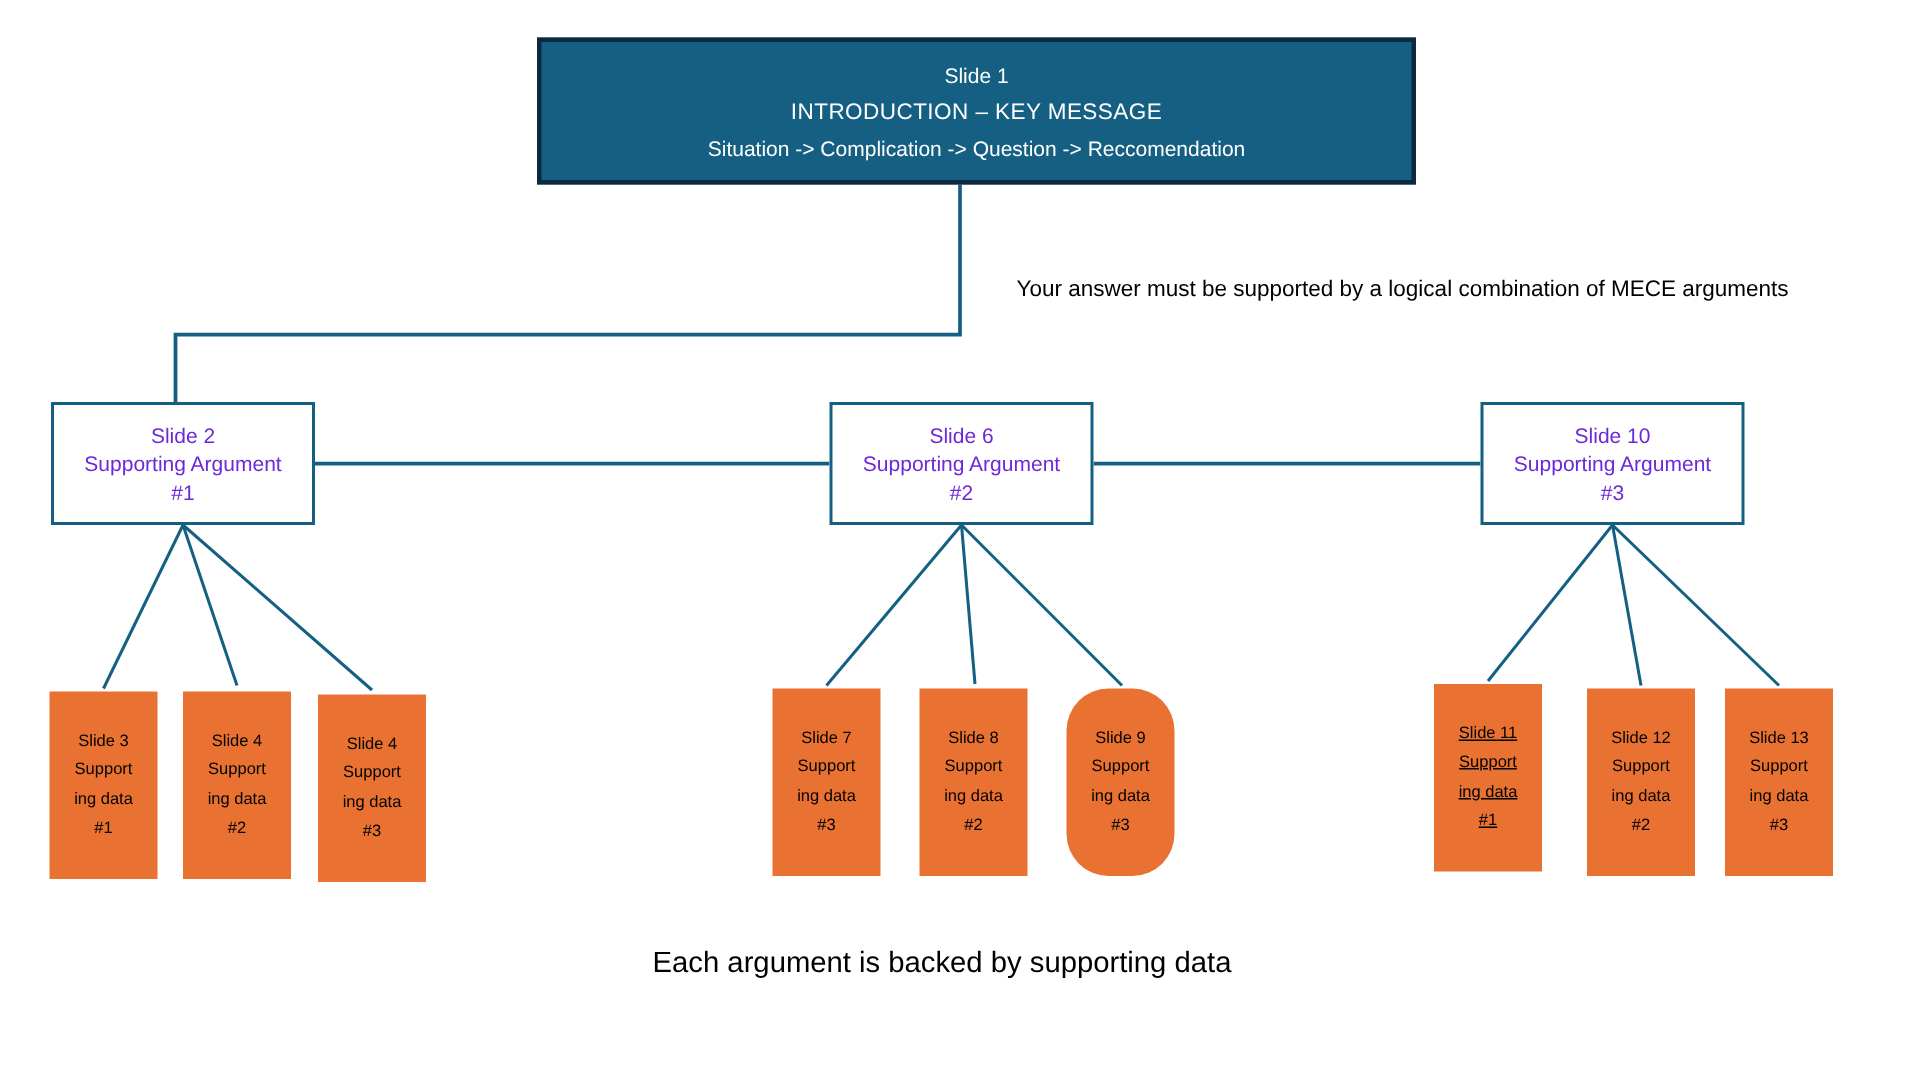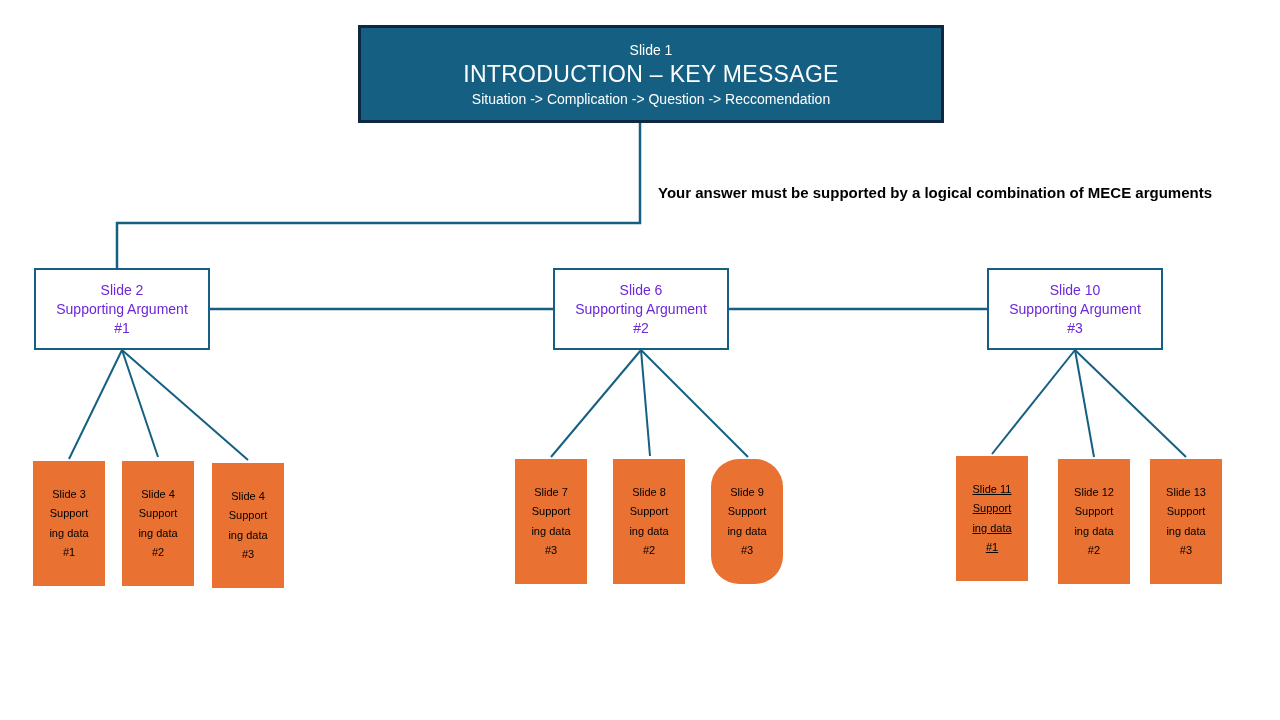--- a/index.html
+++ b/index.html
@@ -33,21 +33,21 @@
     color: #ffffff;
     display: flex;
     flex-direction: column;
     align-items: center;
     justify-content: center;
     gap: 3px;
     text-align: center;
     margin-left: 11px;
   }
   .root-box .s1-label { font-size: 14px; line-height: 18px; }
-  .root-box .s1-title { font-size: 23px; line-height: 25px; letter-spacing: 0.3px; }
+  .root-box .s1-title { font-size: 15px; line-height: 25px; letter-spacing: 0.3px; }
   .root-box .s1-sub   { font-size: 14px; line-height: 18px; }
 
   .arg-box {
     position: absolute;
     top: 268px;
     width: 176px; height: 82px;
     box-sizing: border-box;
     background: #ffffff;
     border: 2.5px solid #156082;
     color: #6d28d9;
@@ -75,21 +75,20 @@
     text-align: center;
     font-size: 11px;
     line-height: 19.5px;
     white-space: pre-line;
   }
 
   .note {
     position: absolute;
     color: #000000;
     text-align: center;
-    font-weight: bold;
   }
   .note-mece {
     left: 654px; top: 181px;
     width: 562px;
     font-size: 15px;
     line-height: 23px;
   }
   .note-bottom {
     left: 0; top: 629px;
     width: 1256px;
@@ -172,14 +171,15 @@
 #1</div>
   <div class="data-box" style="left:1058px; top:459px;">Slide 12
 Support
 ing data
 #2</div>
   <div class="data-box" style="left:1150px; top:459px;">Slide 13
 Support
 ing data
 #3</div>
 
+  <div class="note note-bottom">Each argument is backed by supporting data</div>
 
 </div>
 
 </body></html>

